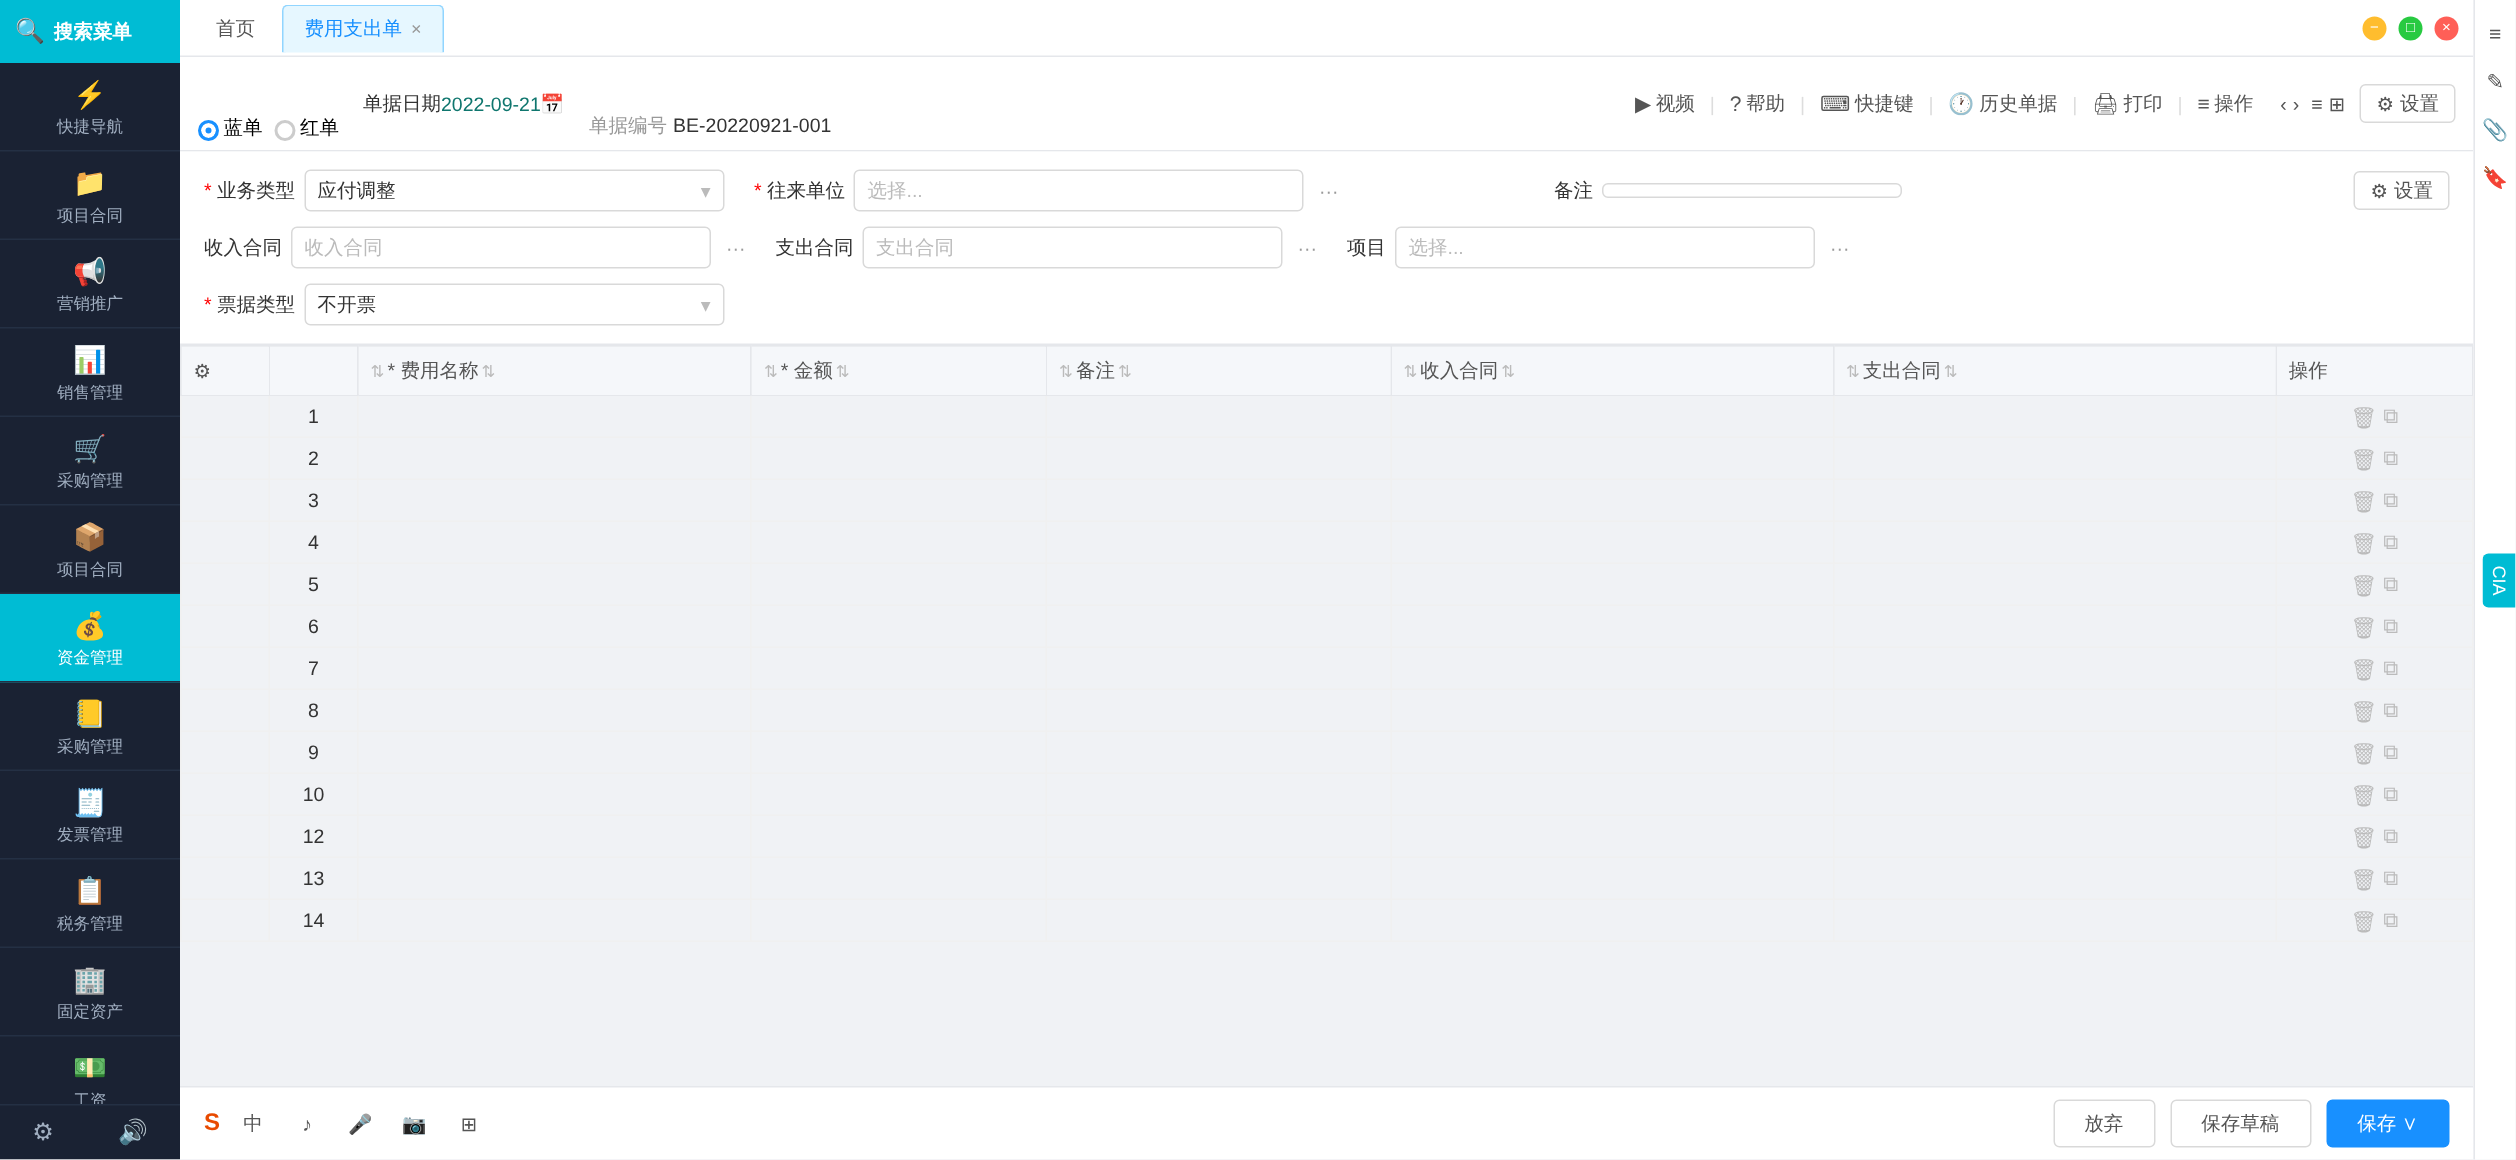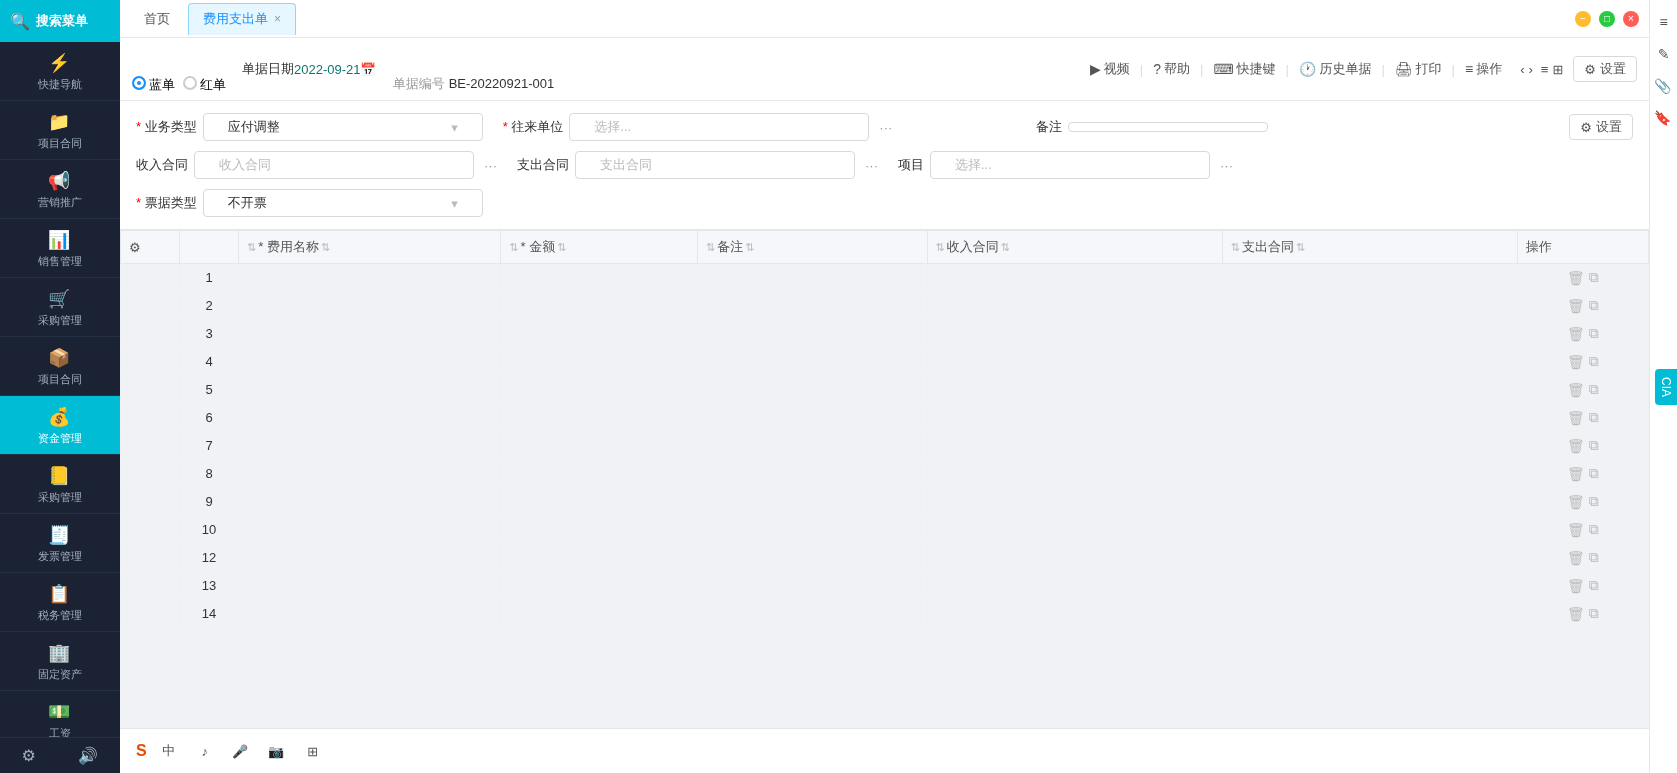--- a/index.html
+++ b/index.html
@@ -95,21 +95,21 @@
     .toolbar {
       background: #fff;
       border-bottom: 1px solid #e5e7eb;
       padding: 6px 12px;
       display: flex;
       align-items: center;
       gap: 16px;
       flex-wrap: wrap;
     }
     .radio-group { display: flex; align-items: center; gap: 8px; }
-    .radio-item { display: flex; align-items: flex-start; gap: 3px; cursor: pointer; margin-top: 32px; }
+    .radio-item { display: flex; align-items: flex-end; gap: 3px; cursor: pointer; margin-top: 32px; }
     .radio-circle {
       width: 14px; height: 14px; border-radius: 50%;
       border: 2px solid #ccc; display: inline-block;
     }
     .radio-circle.checked { border-color: #1890ff; background: #1890ff; box-shadow: inset 0 0 0 3px #fff; }
     .date-field { display: flex; align-items: center; gap: 0; color: #333; }
     .date-value { color: #0f766e; font-weight: 500; }
     .cal-icon { color: #999; cursor: pointer; }
     .doc-field { display: flex; align-items: center; gap: 4px; margin-top: 29px; }
     .doc-label { color: #999; }
@@ -135,21 +135,21 @@
       flex-direction: column;
       gap: 10px;
     }
     .form-row { display: flex; align-items: center; gap: 20px; flex-wrap: wrap; }
     .form-field { display: flex; align-items: center; gap: 6px; }
     .form-label { color: #333; white-space: nowrap; }
     .form-label.required::before { content: '* '; color: red; }
     .form-input {
       border: 1px solid #d9d9d9;
       border-radius: 4px;
-      padding: 4px 24px;
+      padding: 4px 8px;
       width: 200px;
       color: #333;
       background: #fff;
       display: flex;
       align-items: center;
       justify-content: space-between;
       cursor: pointer;
     }
     .form-input.wide { width: 280px; }
     .form-input .placeholder { color: #bbb; }
@@ -701,20 +701,25 @@
 
   <div class="bottom-bar">
     <div class="bottom-icons">
       <span class="shuang-logo">S</span>
       <div class="bottom-icon">中</div>
       <div class="bottom-icon">♪</div>
       <div class="bottom-icon">🎤</div>
       <div class="bottom-icon">📷</div>
       <div class="bottom-icon">⊞</div>
     </div>
+    <div class="bottom-btns">
+      <button class="btn btn-default">放弃</button>
+      <button class="btn btn-secondary">保存草稿</button>
+      <button class="btn btn-primary">保存 ∨</button>
+    </div>
   </div>
 </div>
 
 <div class="right-panel">
   <div class="right-panel-btn">≡</div>
   <div class="right-panel-btn">✎</div>
   <div class="right-panel-btn">📎</div>
   <div class="right-panel-btn active" style="color:#00bcd4;">🔖</div>
 </div>
 

